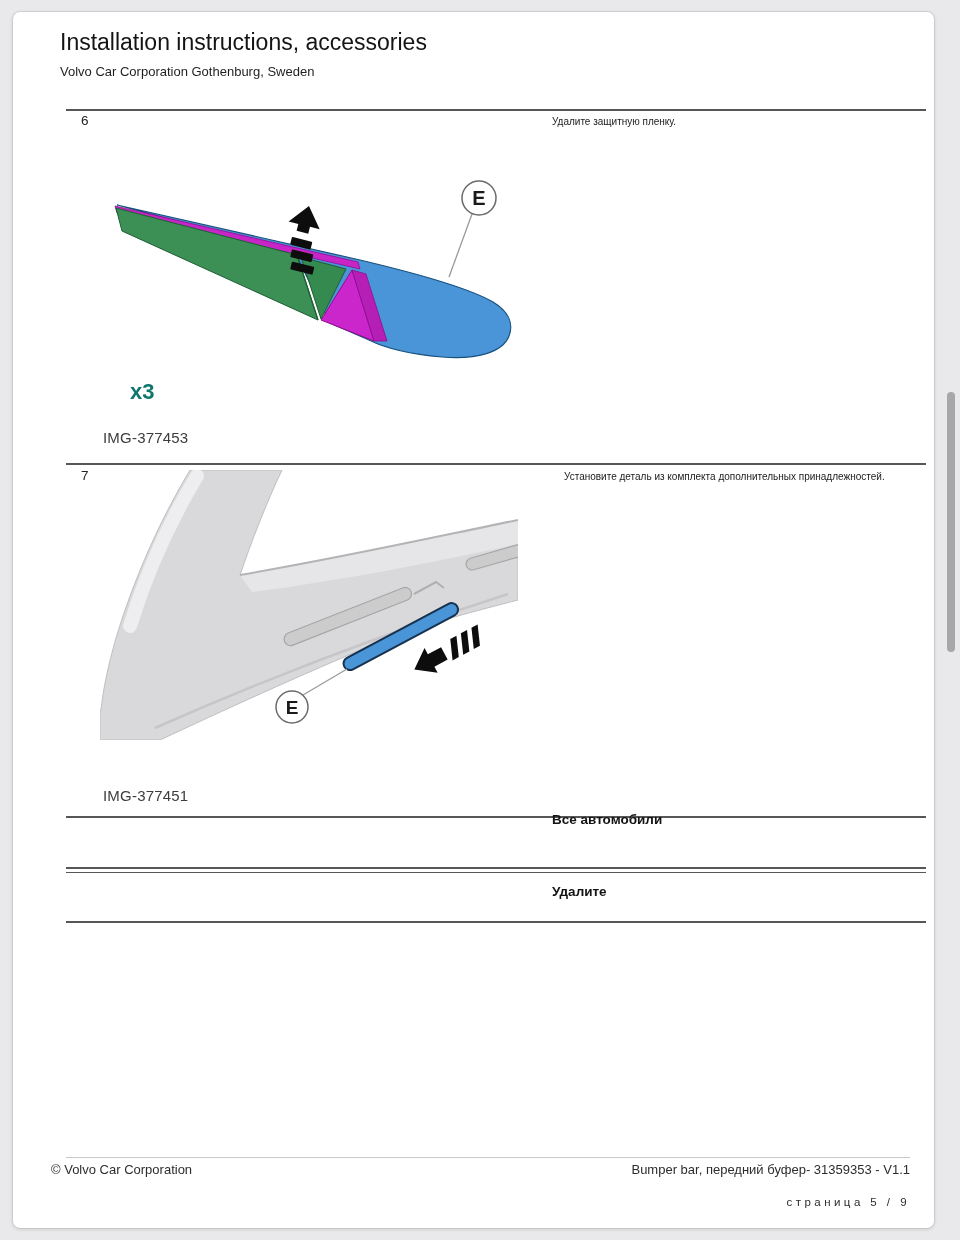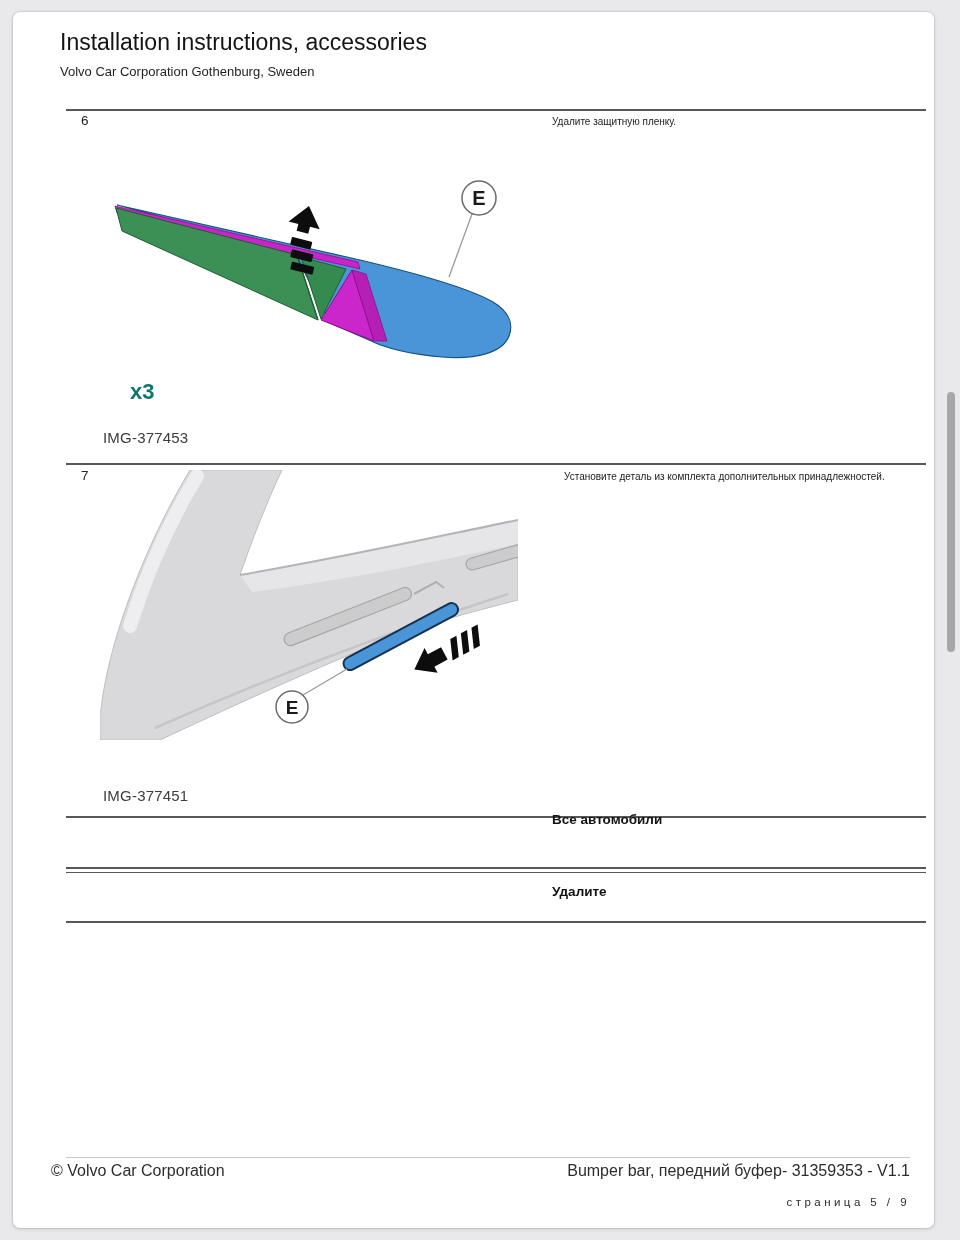--- a/index.html
+++ b/index.html
@@ -31,21 +31,21 @@
   .num-7{left:81px;top:468px;}
   .txt-7{left:564px;top:468px;width:330px;}
   .qty-label{left:130px;top:379px;font-size:22px;font-weight:bold;color:#0f766e;}
   .fig-caption{font-size:15px;color:#3c3c3c;letter-spacing:0.2px;}
   .cap-1{left:103px;top:429px;}
   .cap-2{left:103px;top:787px;}
   .section-label{left:552px;font-size:13.5px;font-weight:bold;color:#141414;}
   .sec-1{top:792px;margin-top:20px;}
   .sec-2{top:884px;}
   .footer-rule{left:66px;top:1157px;width:844px;height:1px;background:#c9c9cd;}
-  .footer-text{font-size:16px;color:#2d2d2d;white-space:nowrap;}
+  .footer-text{font-size:13px;color:#2d2d2d;white-space:nowrap;}
   .footer-left{left:51px;top:1162px;}
   .footer-right{right:50px;top:1162px;text-align:left;}
   .page-indicator{right:50px;top:1196px;font-size:11.5px;color:#2d2d2d;letter-spacing:0.3em;white-space:nowrap;}
   .scroll-thumb{left:947px;top:392px;width:8px;height:260px;border-radius:4px;background:#a7a7a9;}
   svg text{font-family:"Liberation Sans","DejaVu Sans",sans-serif;}
   .fig-svg{display:block;}
 </style>
 </head>
 <body>
 

